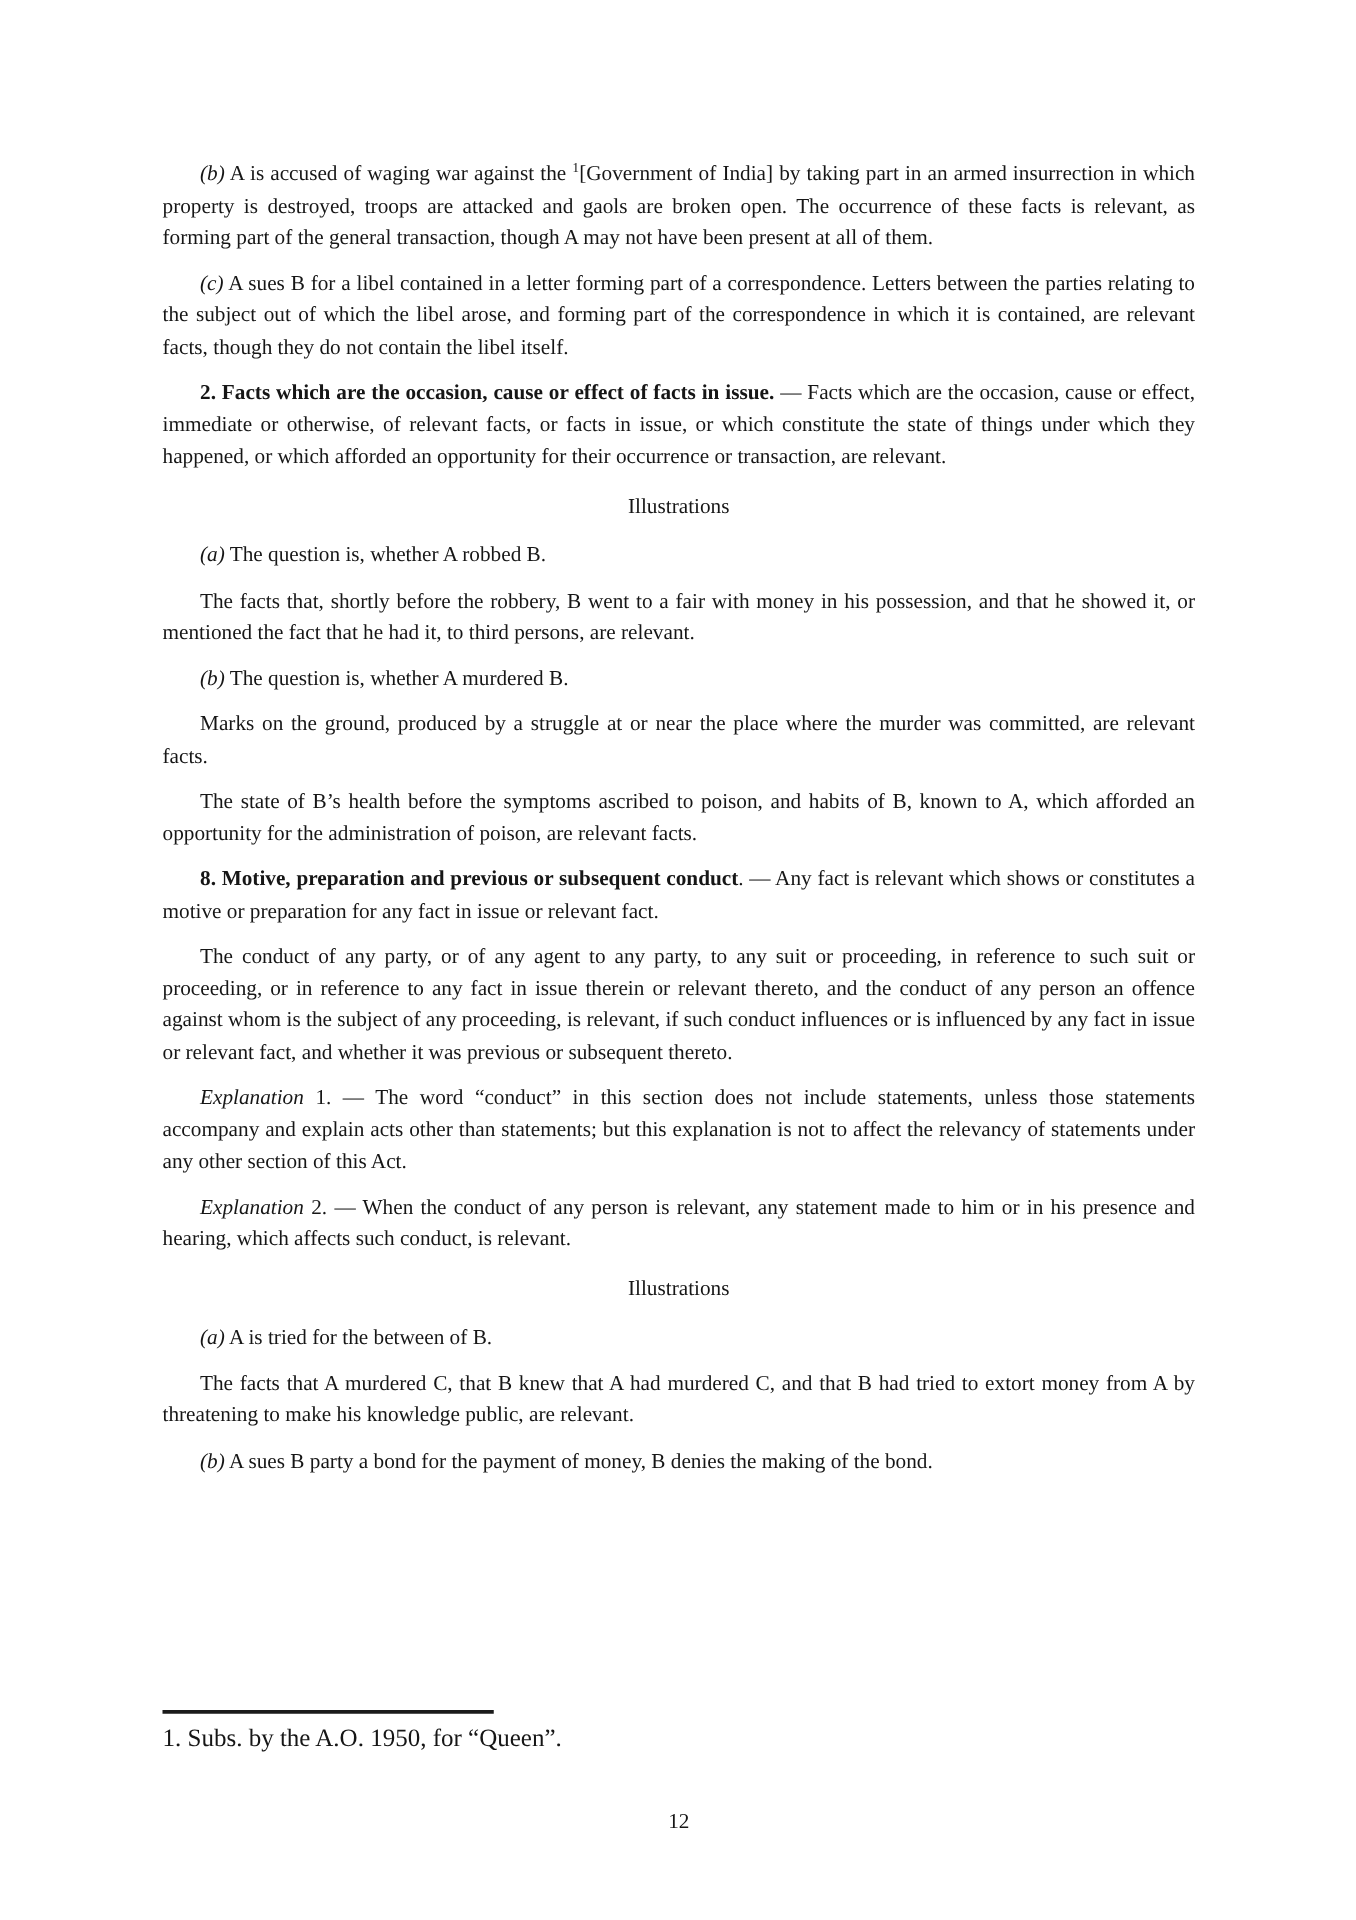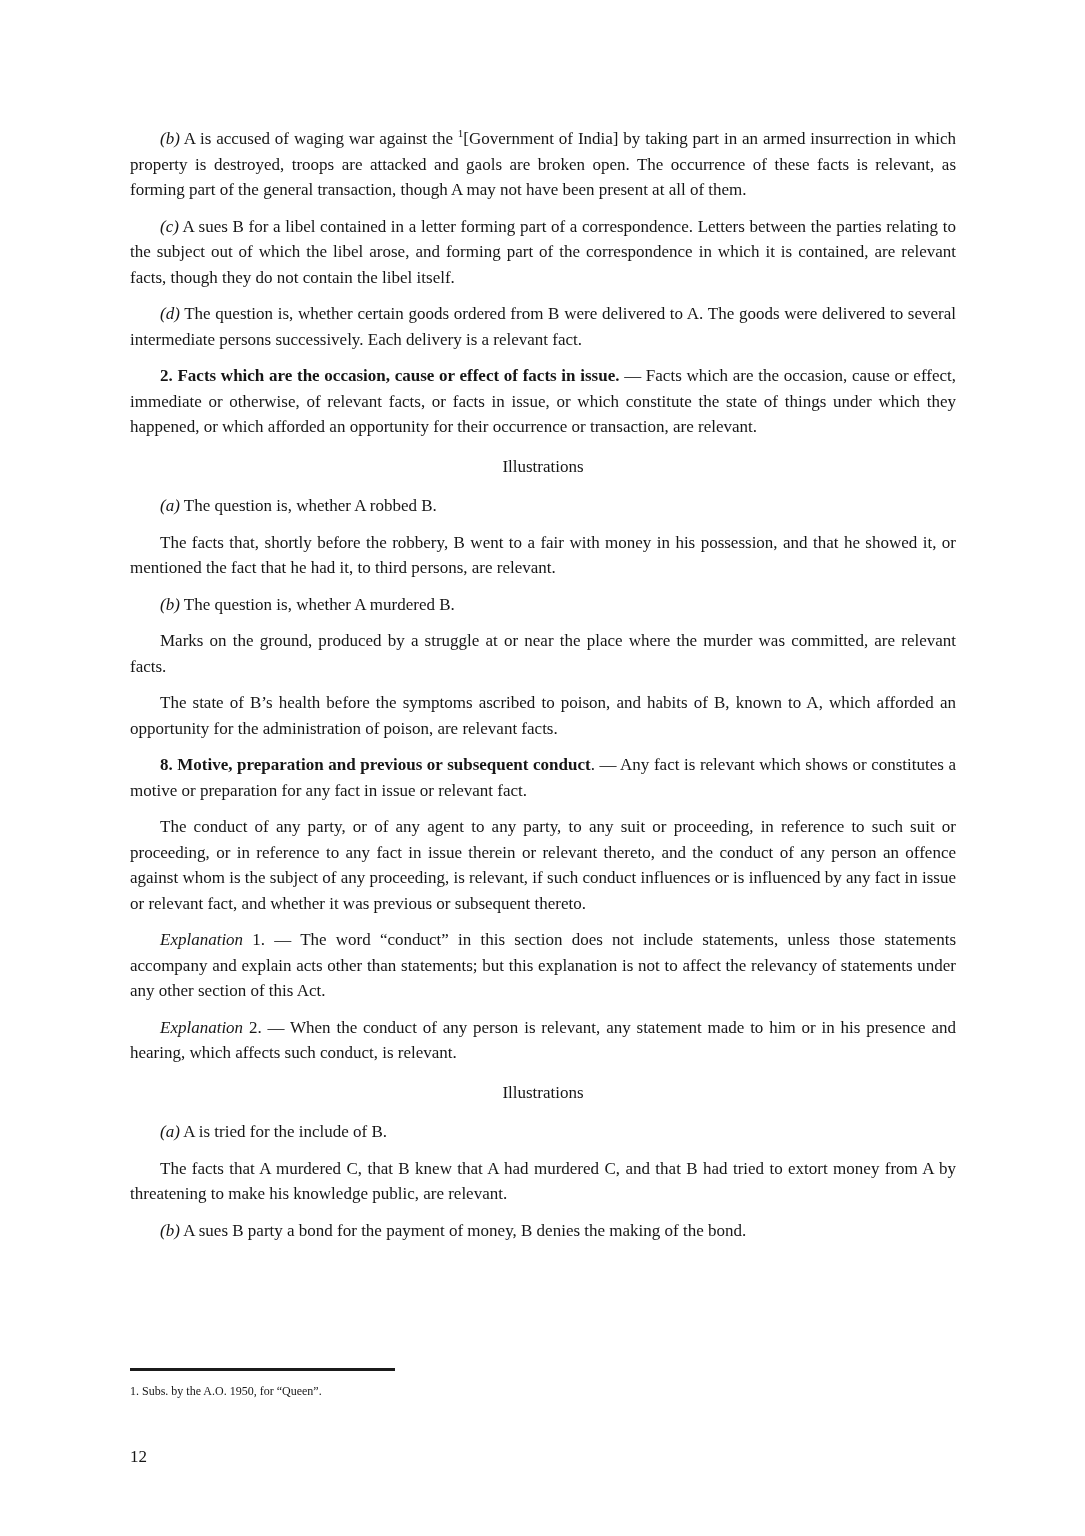--- a/index.html
+++ b/index.html
@@ -47,44 +47,43 @@
     left: 130px;
     width: 826px;
   }
   .footnote-rule {
     width: 265px;
     height: 3px;
     background: #1b1b1b;
   }
   .footnote-text {
     margin: 9px 0 0 0;
-    font-size: 12px;
+    font-size: 20px;
     line-height: 22px;
     text-align: left;
   }
   .page-number {
     position: absolute;
     top: 1444px;
     left: 130px;
     width: 826px;
-    text-align: left;
+    text-align: center;
     font-size: 17px;
     line-height: 25px;
   }
 </style>
 </head>
 <body>
 
 <div class="content">
 
   <p class="body"><span class="it">(b)</span><span> A is accused of waging war against the </span><sup class="fn-ref">1</sup><span>[Government of India] by taking part in an armed insurrection in which property is destroyed, troops are attacked and gaols are broken open. The occurrence of these facts is relevant, as forming part of the general transaction, though A may not have been present at all of them.</span></p>
 
   <p class="body"><span class="it">(c)</span><span> A sues B for a libel contained in a letter forming part of a correspondence. Letters between the parties relating to the subject out of which the libel arose, and forming part of the correspondence in which it is contained, are relevant facts, though they do not contain the libel itself.</span></p>
 
-  <p class="body"><span class="it">(d)</span><span> The question is, whether certain goods ordered from B were delivered to A. The goods were delivered to several intermediate persons successively. Each delivery is a relevant fact.</span></p>
 
   <p class="body"><span class="bold">2. Facts which are the occasion, cause or effect of facts in issue.</span><span> — Facts which are the occasion, cause or effect, immediate or otherwise, of relevant facts, or facts in issue, or which constitute the state of things under which they happened, or which afforded an opportunity for their occurrence or transaction, are relevant.</span></p>
 
   <p class="illus-heading">Illustrations</p>
 
   <p class="body"><span class="it">(a)</span><span> The question is, whether A robbed B.</span></p>
 
   <p class="body">The facts that, shortly before the robbery, B went to a fair with money in his possession, and that he showed it, or mentioned the fact that he had it, to third persons, are relevant.</p>
 
   <p class="body"><span class="it">(b)</span><span> The question is, whether A murdered B.</span></p>
@@ -97,21 +96,21 @@
   <p class="body"><span class="bold">8. Motive, preparation and previous or subsequent conduct</span><span>. — Any fact is relevant which shows or constitutes a motive or preparation for any fact in issue or relevant fact.</span></p>
 
   <p class="body">The conduct of any party, or of any agent to any party, to any suit or proceeding, in reference to such suit or proceeding, or in reference to any fact in issue therein or relevant thereto, and the conduct of any person an offence against whom is the subject of any proceeding, is relevant, if such conduct influences or is influenced by any fact in issue or relevant fact, and whether it was previous or subsequent thereto.</p>
 
   <p class="body"><span class="it">Explanation</span><span> 1. — The word “conduct” in this section does not include statements, unless those statements accompany and explain acts other than statements; but this explanation is not to affect the relevancy of statements under any other section of this Act.</span></p>
 
   <p class="body"><span class="it">Explanation</span><span> 2. — When the conduct of any person is relevant, any statement made to him or in his presence and hearing, which affects such conduct, is relevant.</span></p>
 
   <p class="illus-heading">Illustrations</p>
 
-  <p class="body"><span class="it">(a)</span><span> A is tried for the include of B.</span></p>
+  <p class="body"><span class="it">(a)</span><span> A is tried for the between of B.</span></p>
 
   <p class="body">The facts that A murdered C, that B knew that A had murdered C, and that B had tried to extort money from A by threatening to make his knowledge public, are relevant.</p>
 
   <p class="body"><span class="it">(b)</span><span> A sues B party a bond for the payment of money, B denies the making of the bond.</span></p>
 
 </div>
 
 <div class="footnote">
   <div class="footnote-rule"></div>
   <p class="footnote-text">1. Subs. by the A.O. 1950, for “Queen”.</p>

